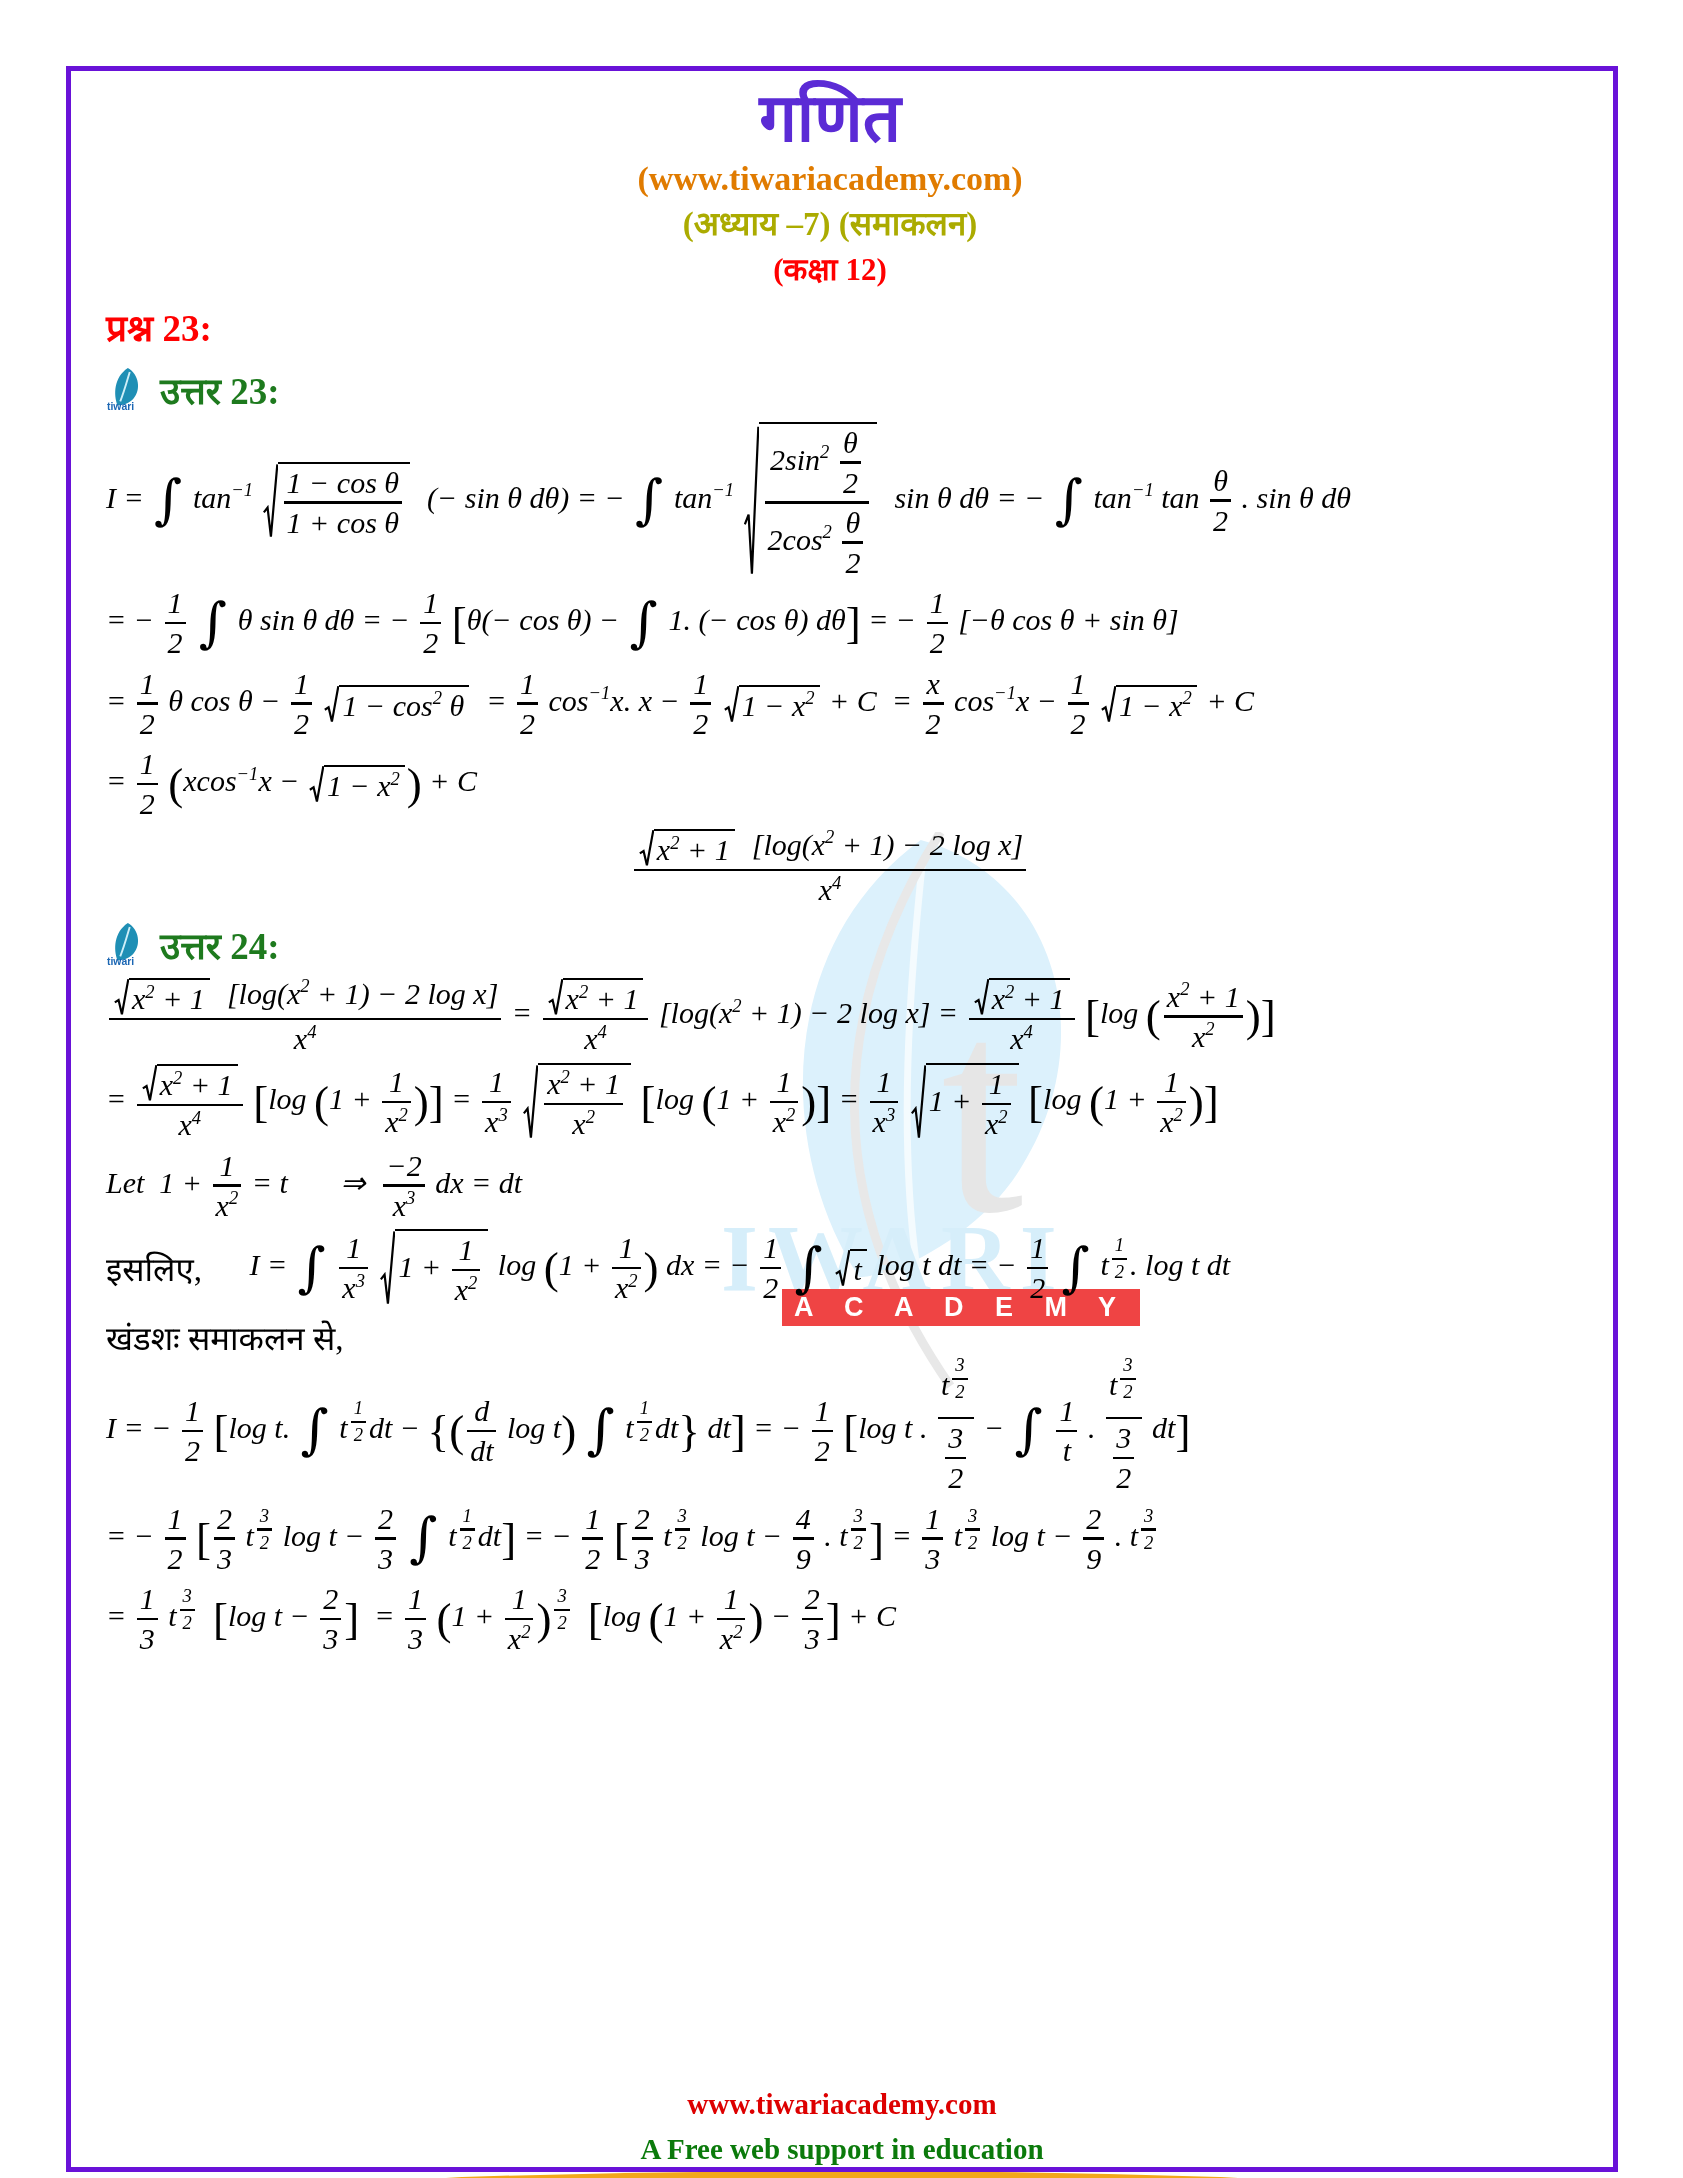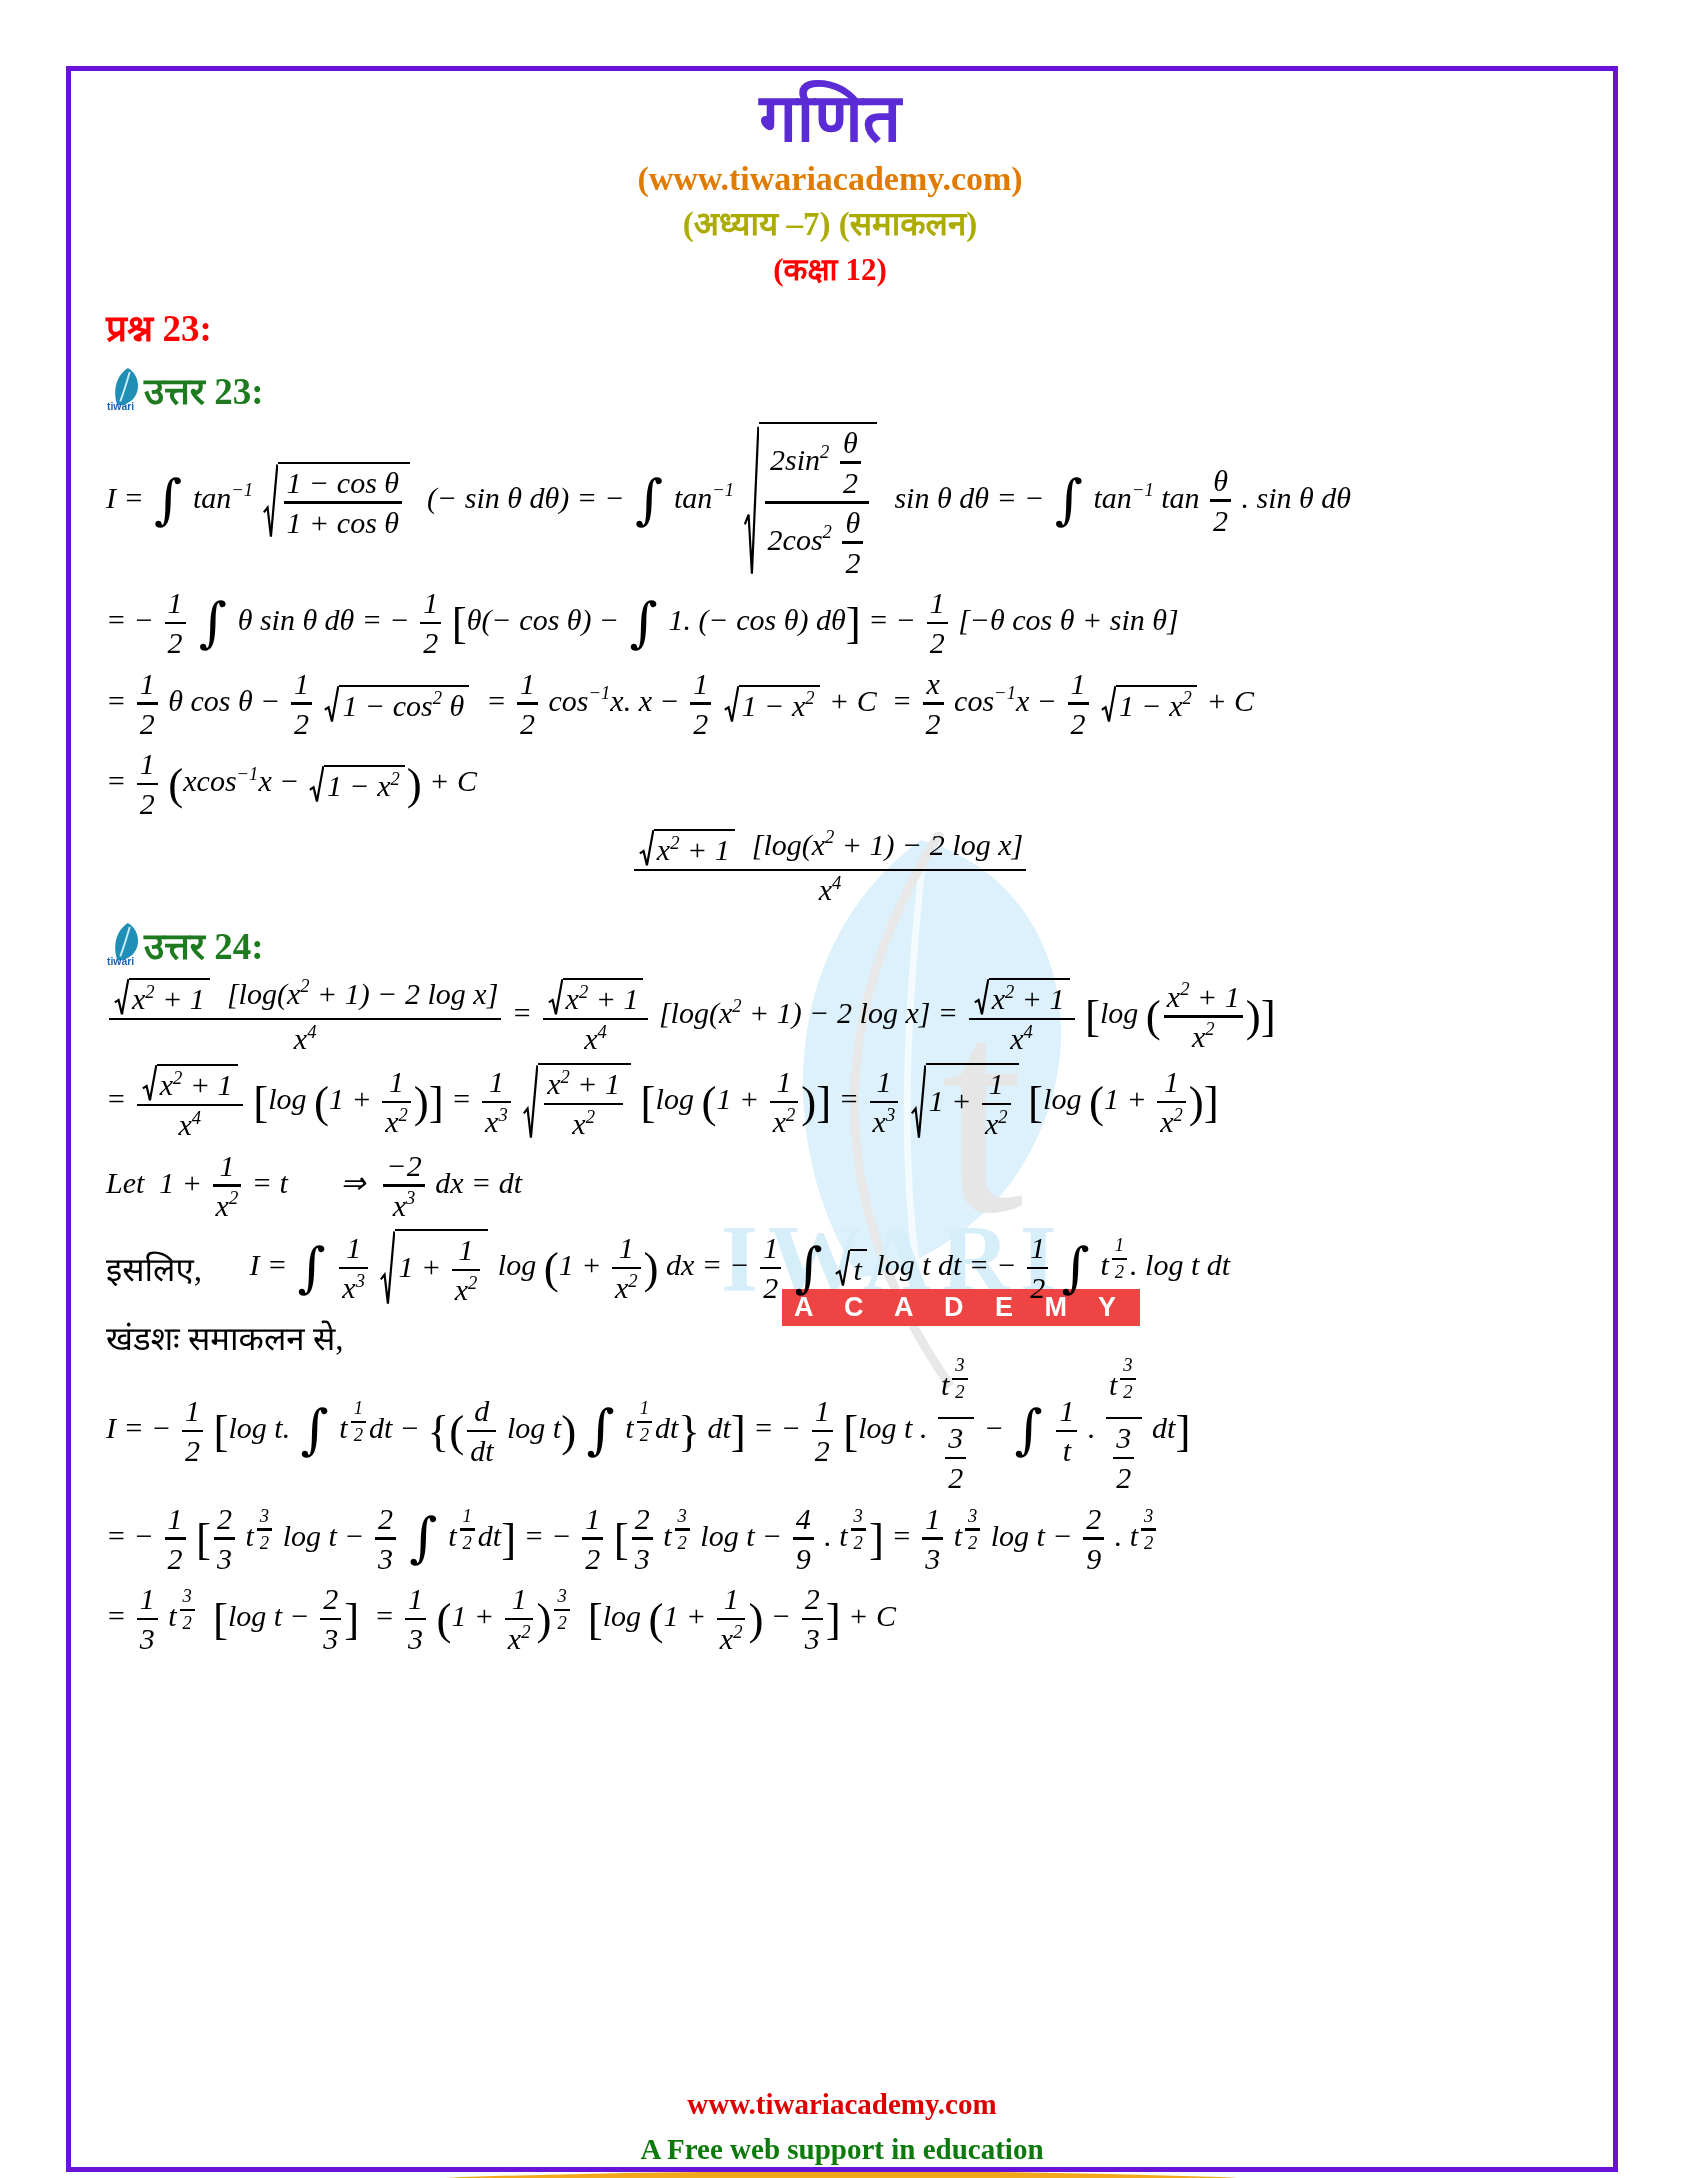--- a/index.html
+++ b/index.html
@@ -22,21 +22,21 @@
             background:#ef4444;padding:3px 12px;letter-spacing:12px;font-family:"Liberation Sans",sans-serif;}
   .wm-t{position:absolute;left:327px;top:129px;font-size:297px;line-height:1;color:#E6E6E6;
         font-family:"Liberation Serif",serif;}
   
   .h-title{text-align:center;font-size:67px;font-weight:bold;color:var(--title);line-height:1.1;margin-top:4px;}
   .h-site{text-align:center;font-size:34px;font-weight:bold;color:var(--site-link);margin-top:4px;}
   .h-chapter{text-align:center;font-size:33px;font-weight:bold;color:var(--chapter);margin-top:2px;}
   .h-class{text-align:center;font-size:31px;font-weight:bold;color:var(--class-line);margin-top:2px;}
   
   .qlabel{font-size:37px;font-weight:bold;color:var(--question);margin-top:12px;}
-  .alabel-row{display:flex;align-items:center;gap:0;margin-top:12px;}
+  .alabel-row{display:flex;align-items:center;gap:16px;margin-top:12px;}
   .alabel{font-size:37px;font-weight:bold;color:var(--answer);}
   .tiwari-mini{width:38px;height:46px;flex:0 0 38px;}
   .hnote{font-size:33px;margin:8px 0 2px 0;}
   
   .math{font-style:italic;font-size:30px;}
   .mline{white-space:pre;margin:7px 0;display:flex;align-items:center;}
   .mrow-center{display:flex;justify-content:center;white-space:pre;margin:6px 0;}
   .hprefix{font-style:normal;font-size:33px;margin-right:10px;white-space:pre;}
   .frac{display:inline-flex;flex-direction:column;align-items:center;vertical-align:middle;
         margin:0 3px;text-align:center;}

